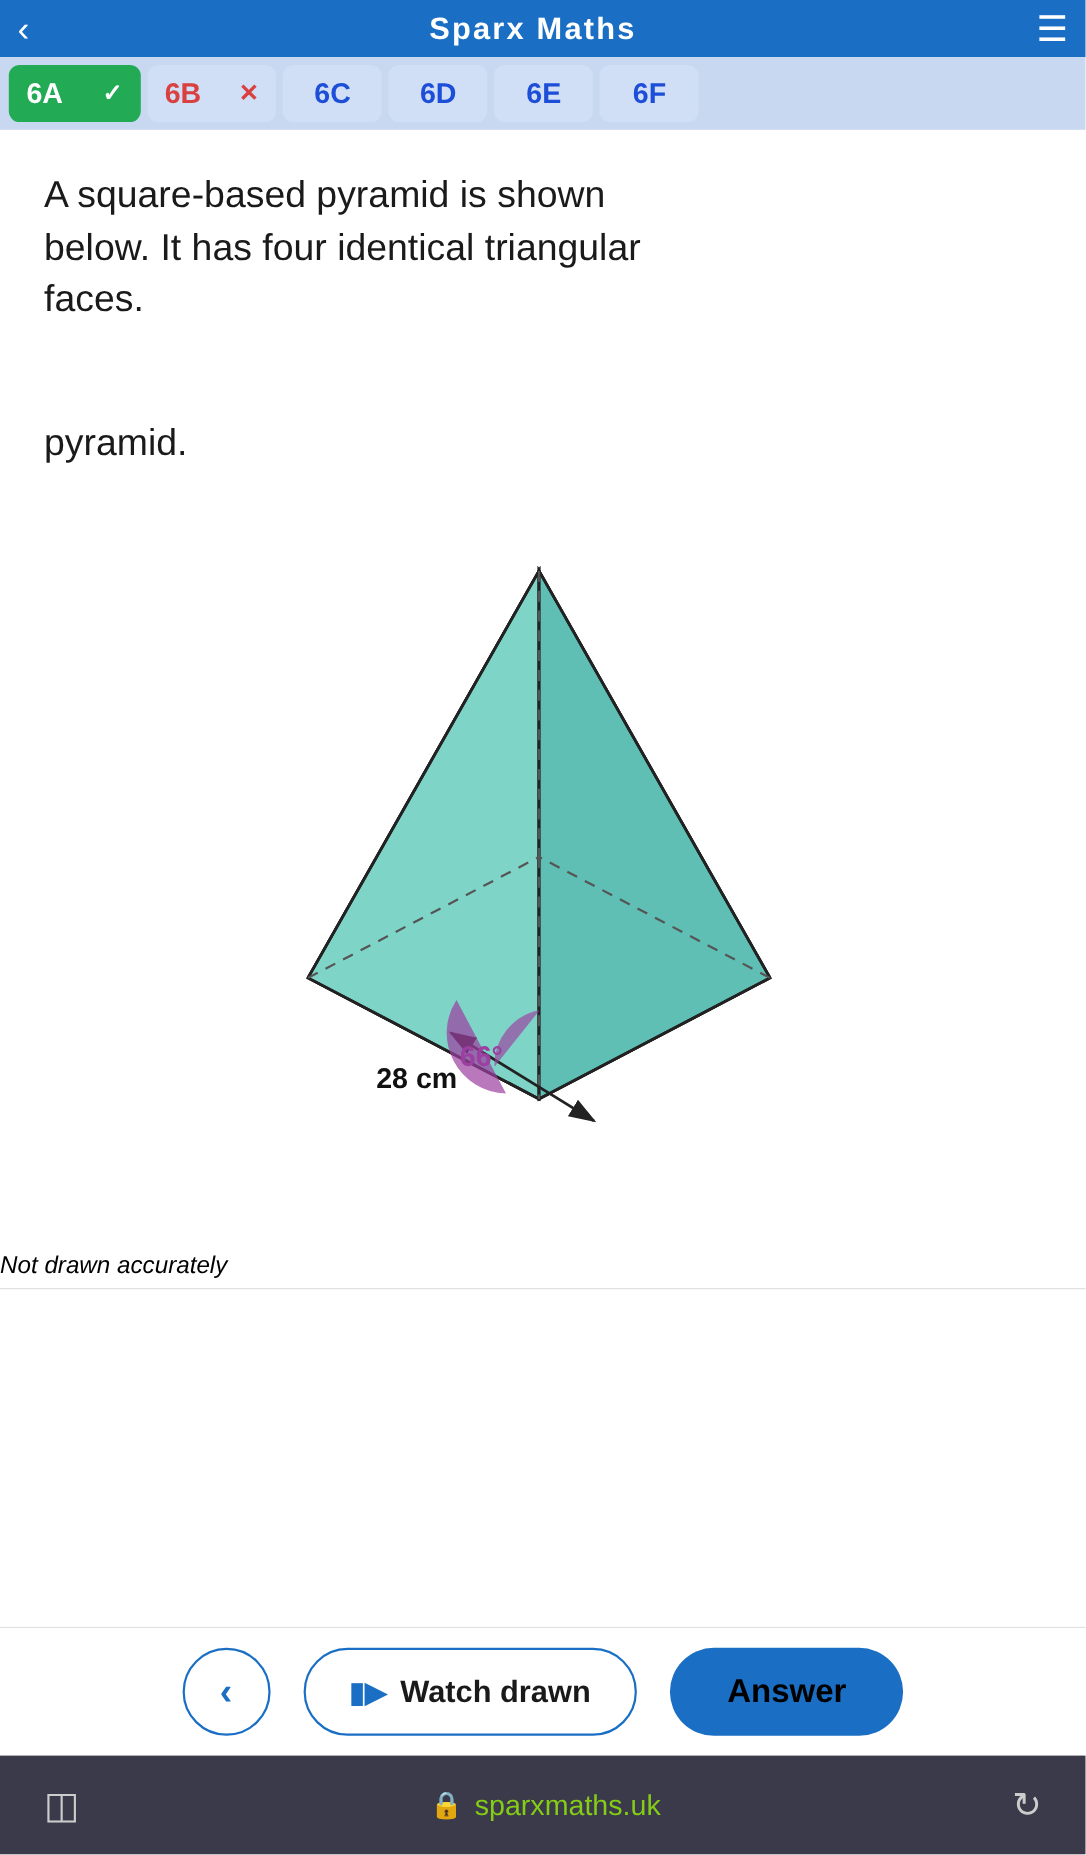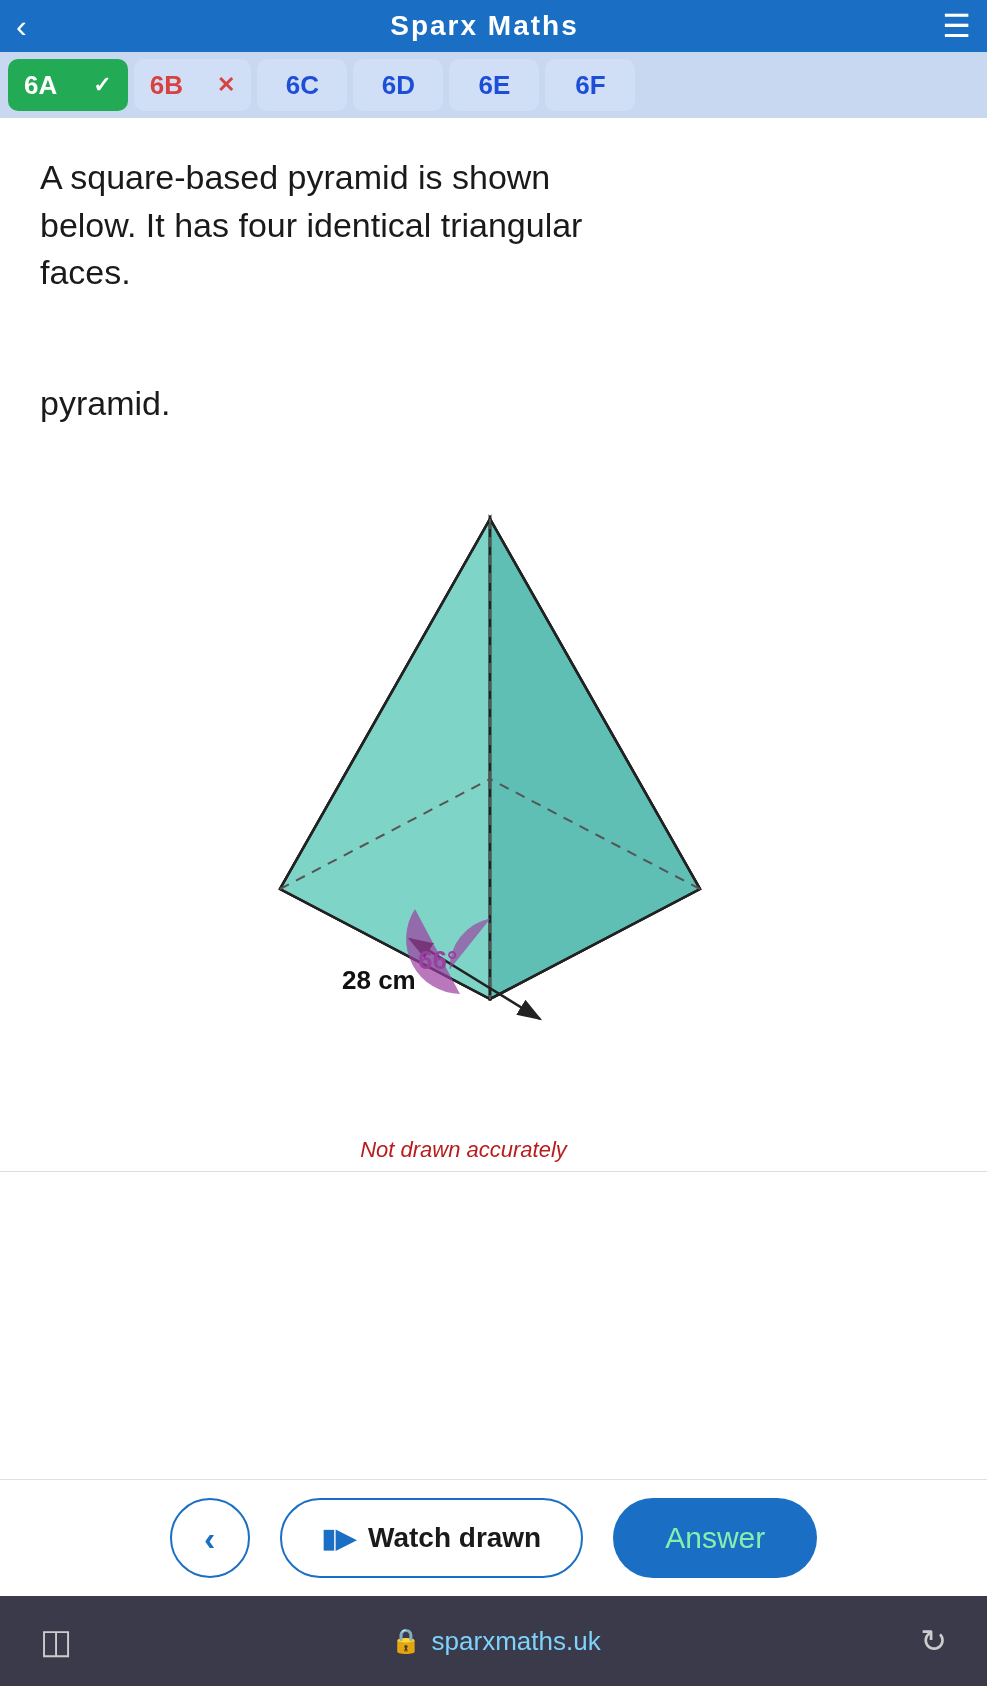--- a/index.html
+++ b/index.html
@@ -88,23 +88,23 @@
       justify-content: center;
       align-items: center;
       margin: 0 auto;
       position: relative;
       width: 700px;
       height: 680px;
     }
 
     
     .not-drawn {
-      text-align: center;
+      text-align: left;
       font-size: 22px;
-      color: #b91c1c;
+      color: #000000;
       padding-right: 60px;
       padding-top: 8px;
       font-style: italic;
     }
 
     
     .bottom-bar {
       position: absolute;
       bottom: 90px;
       left: 0;
@@ -143,23 +143,23 @@
       font-size: 28px;
       color: #1a1a1a;
       font-weight: bold;
       padding: 0 40px;
     }
     .answer-btn {
       height: 80px;
       border-radius: 60px;
       border: none;
       background: #1a6fc4;
-      color: #86efac;
+      color: #000000;
       font-size: 30px;
-      font-weight: normal;
+      font-weight: bold;
       padding: 0 52px;
       cursor: pointer;
     }
 
     
     .browser-bar {
       position: absolute;
       bottom: 0;
       left: 0;
       right: 0;
@@ -283,16 +283,16 @@
   </button>
   <button class="answer-btn">
     <span>Answer</span>
   </button>
 </div>
 
 <div class="browser-bar">
   <span style="color:#ccc;font-size:34px;">◫</span>
   <div class="browser-url">
     <span style="color:#aaa;font-size:24px;">🔒</span>
-    <span style="font-size:26px;color:#7dd3fc;">sparxmaths.uk</span>
+    <span style="font-size:26px;color:#84cc16;">sparxmaths.uk</span>
   </div>
   <span style="color:#ccc;font-size:32px;">↻</span>
 </div>
 
 </body></html>

